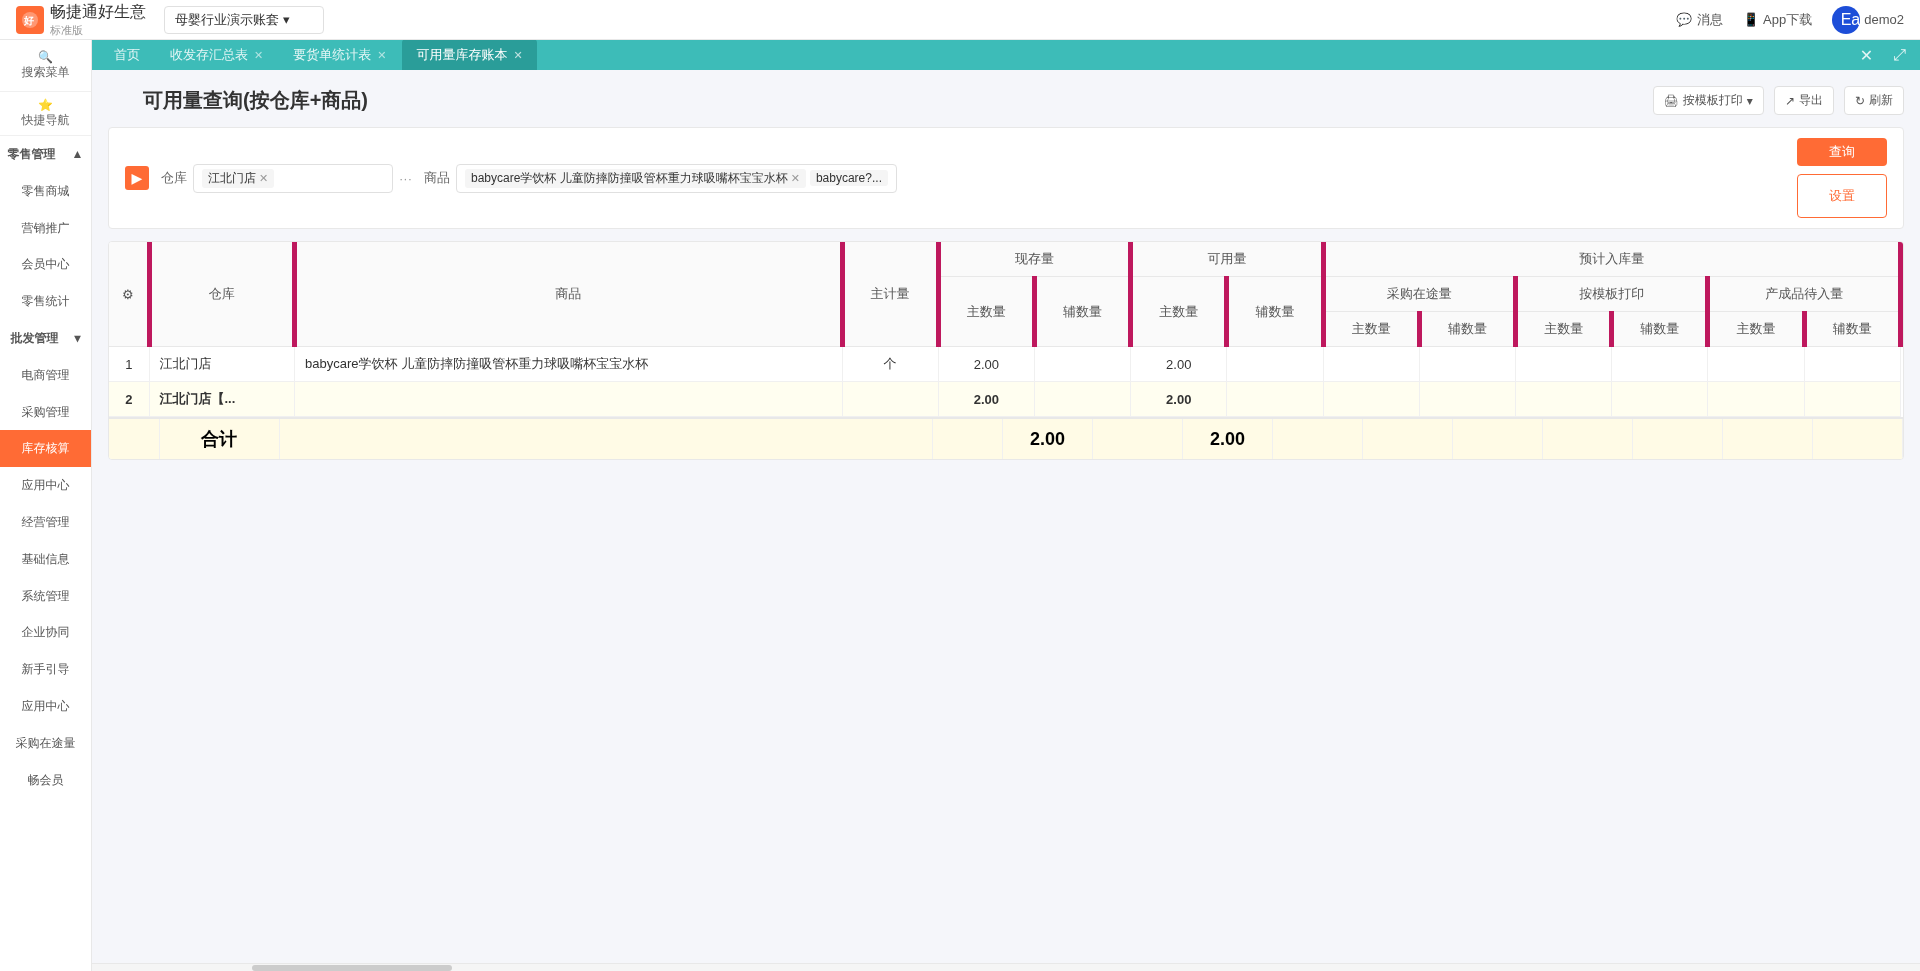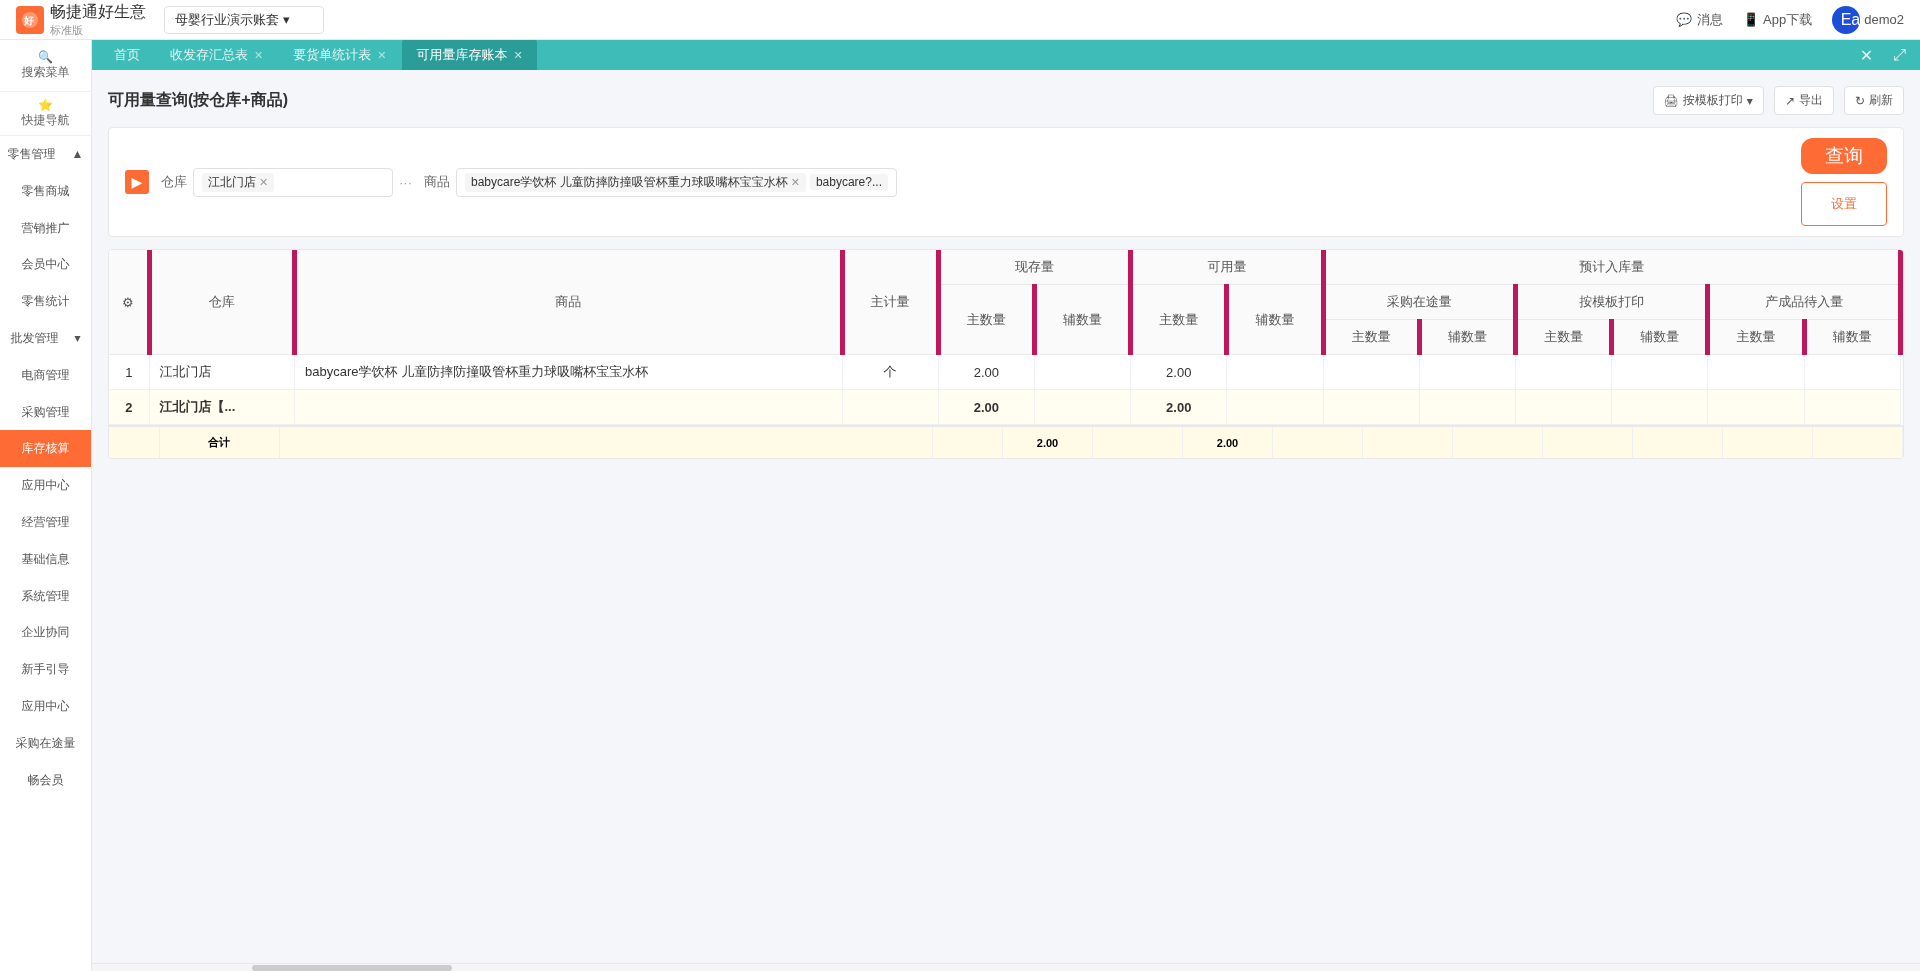--- a/index.html
+++ b/index.html
@@ -119,20 +119,21 @@
     }
     .sidebar-item.active {
       background: #ff6b35;
       color: white;
     }
     .sidebar-item.has-arrow {
       display: flex;
       align-items: center;
       justify-content: center;
       gap: 16px;
+      font-weight: bold;
     }
 
     
     .content-area {
       flex: 1;
       display: flex;
       flex-direction: column;
       overflow: hidden;
     }
 
@@ -187,23 +188,24 @@
     }
 
     
     .page-title-bar {
       display: flex;
       align-items: center;
       justify-content: space-between;
       margin-bottom: 12px;
     }
     .page-title {
-      font-size: 16px;
+      font-size: 20px;
       font-weight: 600;
       color: #333;
+      margin-left: 35px;
     }
     .page-actions {
       display: flex;
       align-items: center;
       gap: 10px;
     }
     .action-btn {
       display: flex;
       align-items: center;
       gap: 4px;
@@ -283,24 +285,24 @@
     .filter-actions-right {
       margin-left: auto;
       display: flex;
       gap: 8px;
       flex-direction: column;
     }
     .btn-query {
       background: #ff6b35;
       color: white;
       border: none;
-      border-radius: 12px;
-      padding: 5px 24px;
-      cursor: pointer;
-      font-size: 19px;
+      border-radius: 4px;
+      padding: 5px 32px;
+      cursor: pointer;
+      font-size: 13px;
     }
     .btn-settings {
       background: #fff;
       color: #ff6b35;
       border: 1px solid #ff6b35;
       border-radius: 4px;
       padding: 12px 16px;
       cursor: pointer;
       font-size: 13px;
     }
@@ -334,21 +336,21 @@
       color: #333;
       text-align: center;
     }
     .data-table .td-left { text-align: left; }
     .header-top th {
       border-bottom: 1px solid #e8e8e8;
     }
     .footer-table {
       width: 100%;
       border-collapse: collapse;
-      font-size: 11px;
+      font-size: 18px;
     }
     .footer-table td {
       padding: 8px 10px;
       text-align: center;
       border-right: 1px solid #f0f0f0;
     }
 
     
     .settings-icon-cell {
       width: 40px;

